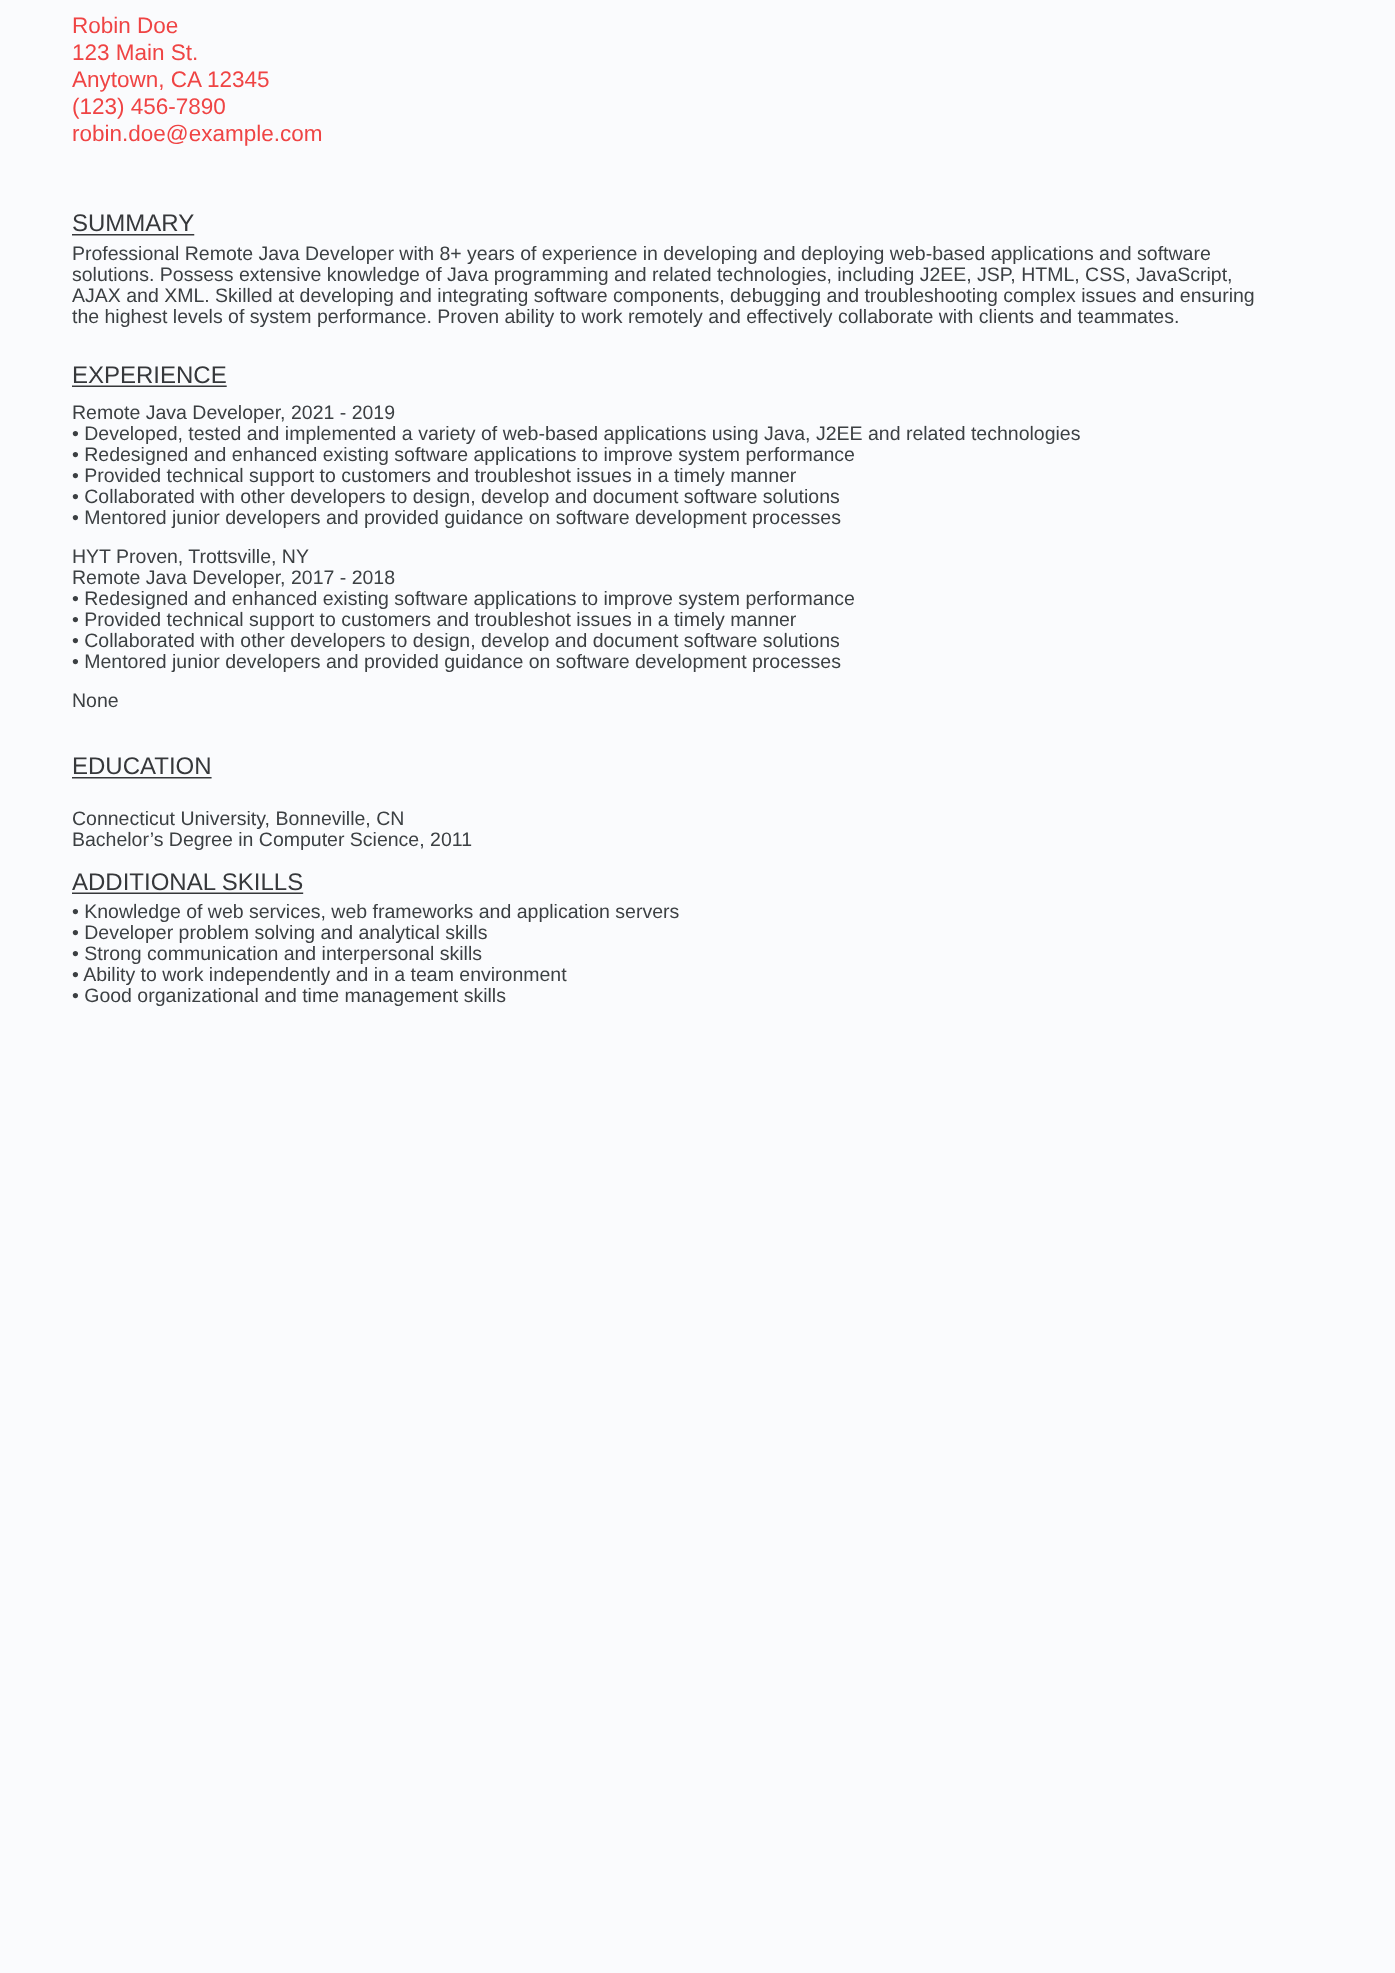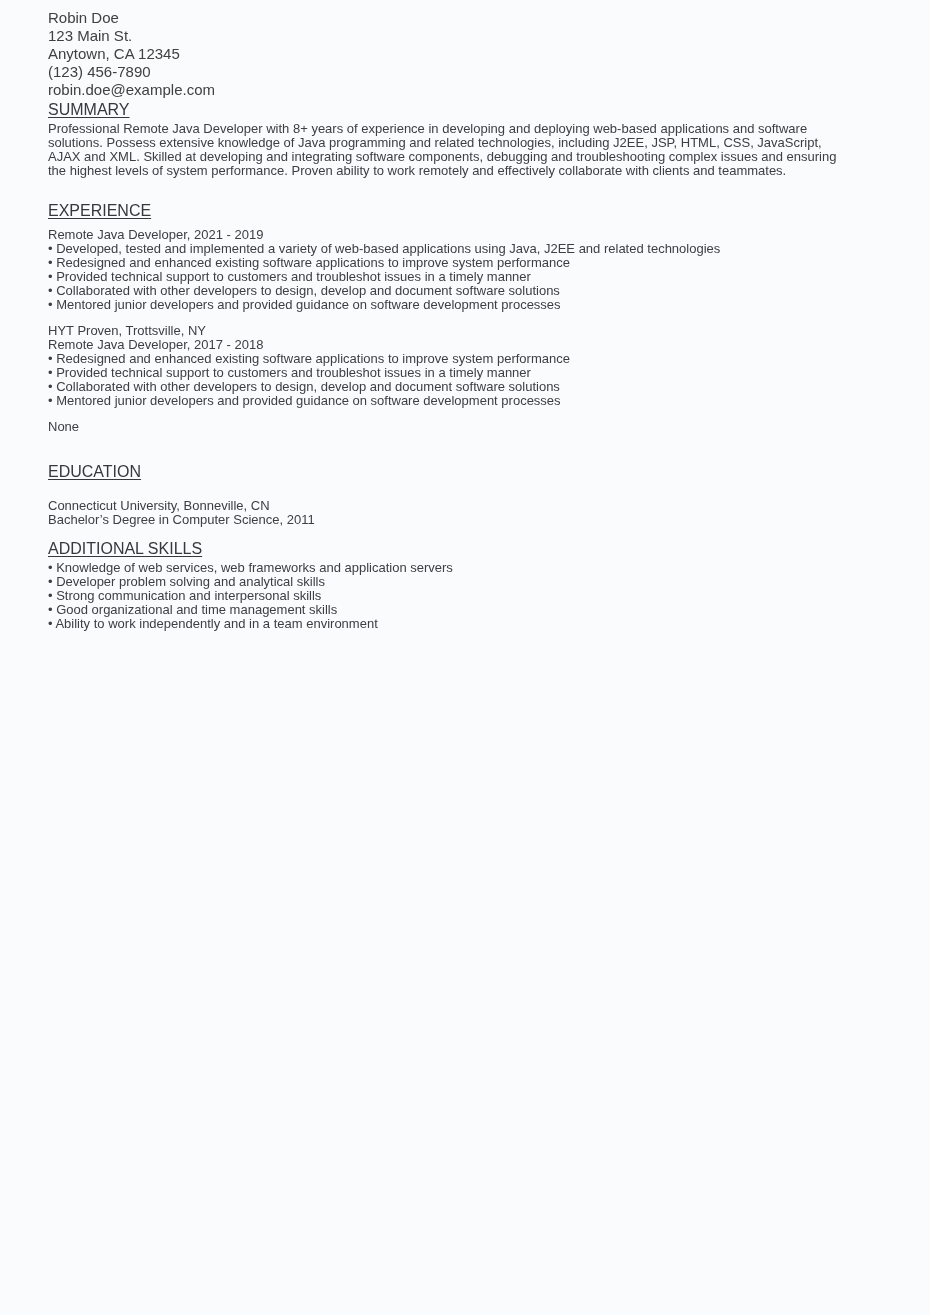--- a/index.html
+++ b/index.html
@@ -10,36 +10,36 @@
     background: #fafbfd;
     color: #3c4043;
     font-family: "Liberation Sans", "DejaVu Sans", sans-serif;
     overflow: hidden;
   }
   .doc { padding: 9px 92px 40px 48px; }
 
   .contact {
     font-size: 15px;
     line-height: 18px;
-    color: #404040;
+    color: #ef4444;
   }
 
   .section h2 {
     margin: 0;
     font-size: 16px;
     font-weight: 400;
     line-height: 21px;
     color: #36383b;
     text-decoration: underline;
     text-underline-offset: 2px;
   }
 
   .body-text { font-size: 13px; line-height: 14px; }
 
-  .sec-summary { }
+  .sec-summary { margin-top: 40px; }
   .sec-summary .summary-text { margin: 2px 0 0; }
 
   .sec-experience { margin-top: 22px; }
   .job-first { margin-top: 7px; }
   .job-next { margin-top: 12px; }
   .experience-footnote { margin-top: 12px; }
 
   .sec-education { margin-top: 27px; }
   .edu-block { margin-top: 17px; }
 
@@ -95,18 +95,18 @@
       <div>Bachelor’s Degree in Computer Science, 2011</div>
     </div>
   </section>
 
   <section class="section sec-skills">
     <h2>ADDITIONAL SKILLS</h2>
     <div class="body-text skills-block">
       <div>• Knowledge of web services, web frameworks and application servers</div>
       <div>• Developer problem solving and analytical skills</div>
       <div>• Strong communication and interpersonal skills</div>
+      <div>• Ability to work independently and in a team environment</div>
       <div>• Good organizational and time management skills</div>
-      <div>• Ability to work independently and in a team environment</div>
     </div>
   </section>
 
 </div>
 
 </body></html>

